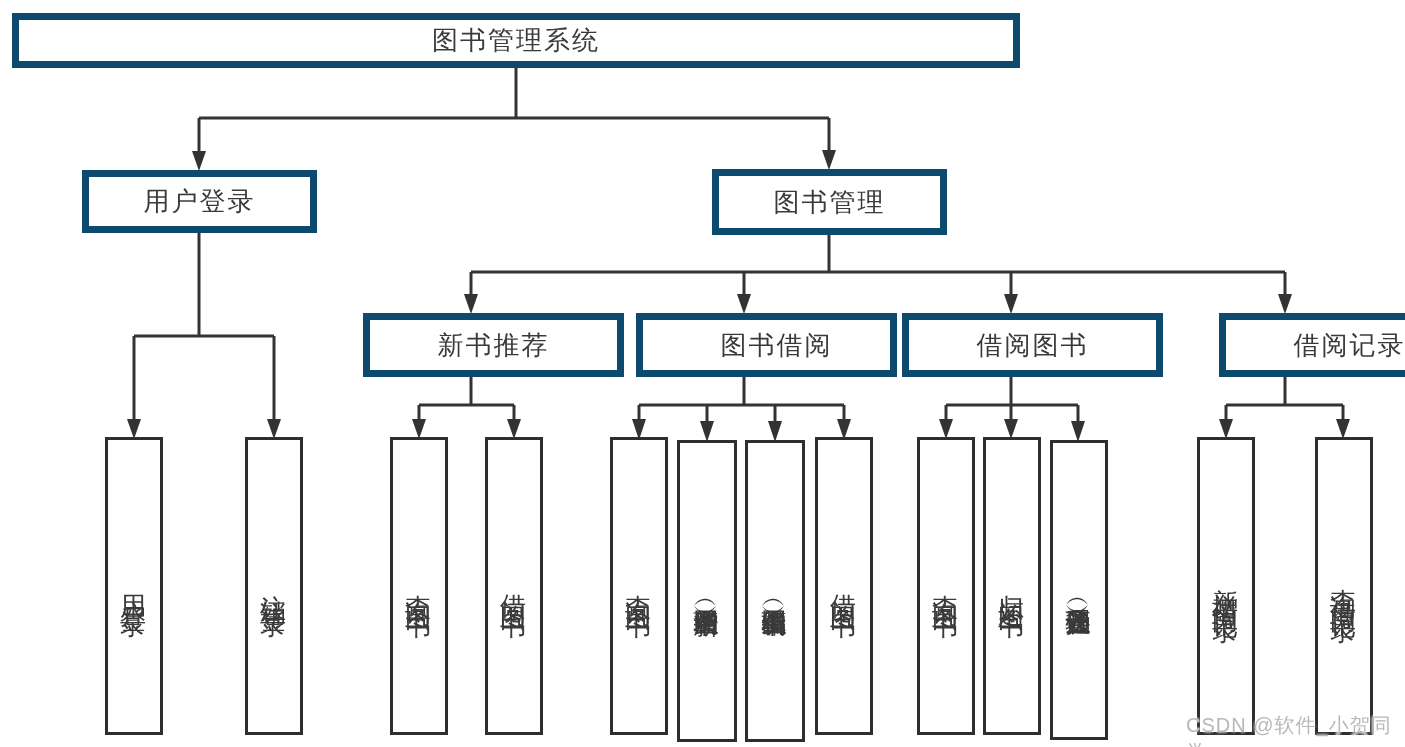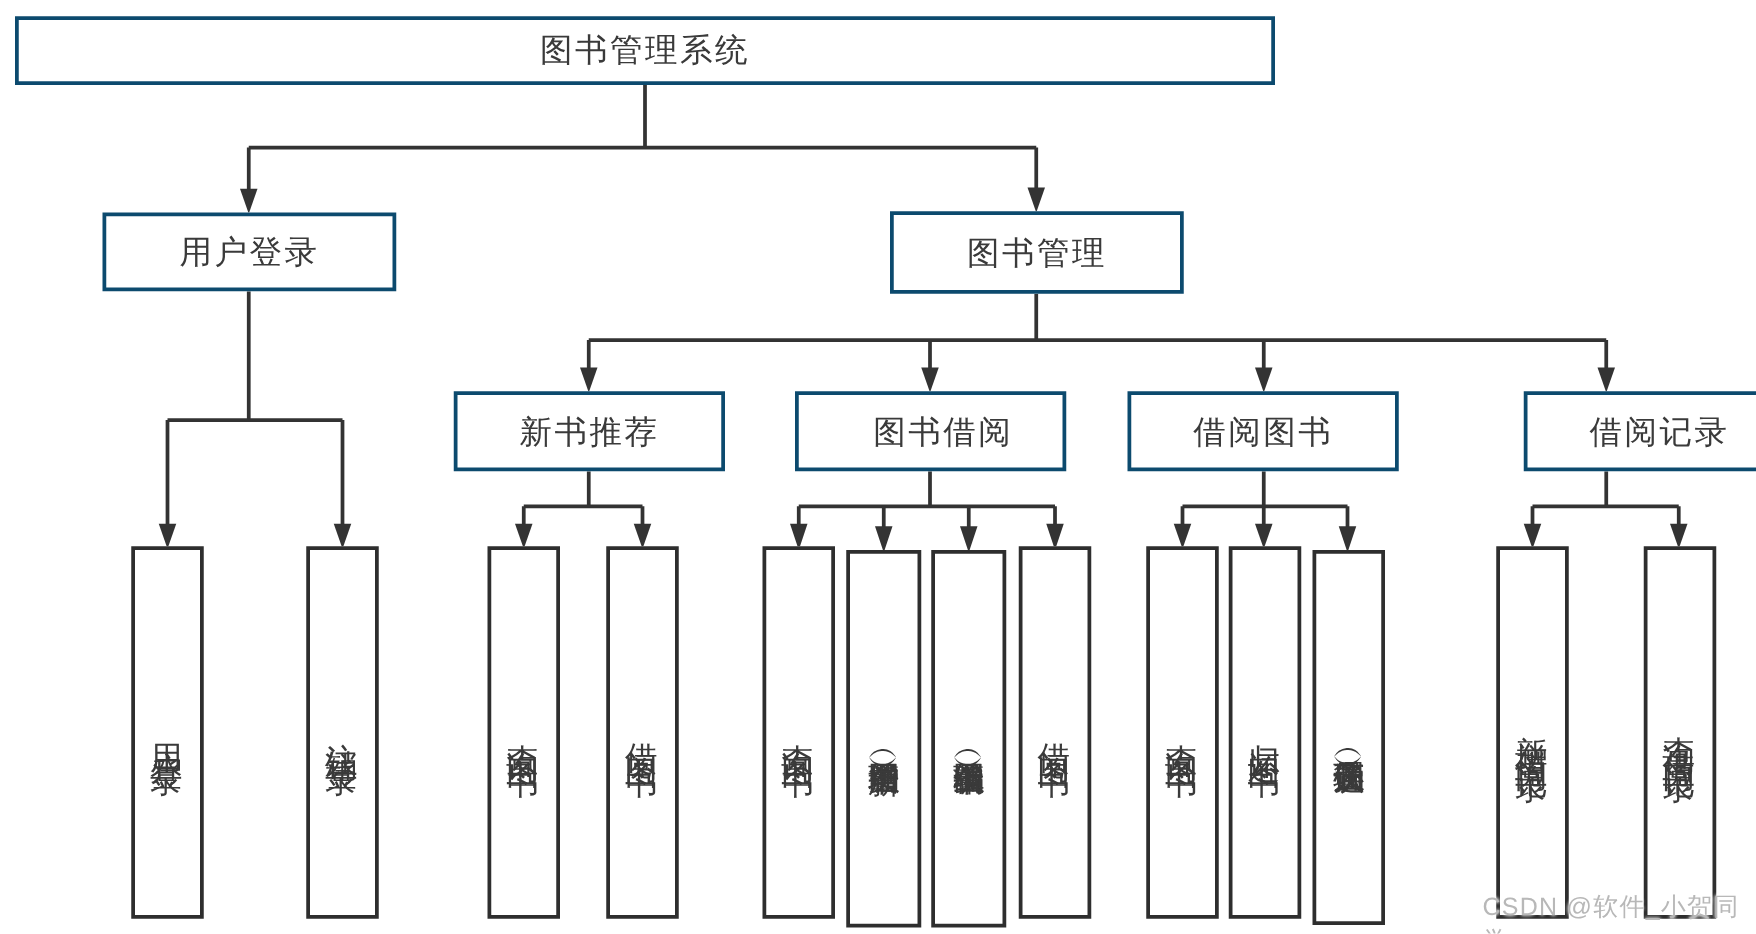--- a/index.html
+++ b/index.html
@@ -2,29 +2,29 @@
 <html><head>
 <meta charset="utf-8">
 <style>
   html,body{margin:0;padding:0;background:#fff;}
   .canvas{
     position:relative;width:1405px;height:747px;background:#ffffff;
     font-family:"Liberation Sans",sans-serif;color:#3a3a3a;overflow:hidden;
   }
   .connector-layer{position:absolute;left:0;top:0;z-index:1;}
   .box{
-    position:absolute;background:#ffffff;border:3px solid #0c4a6e;
+    position:absolute;background:#ffffff;border:7px solid #0c4a6e;
     box-sizing:border-box;display:flex;align-items:center;justify-content:center;
     font-size:26px;letter-spacing:2px;z-index:2;white-space:nowrap;
   }
   
   .b-root{left:12px;top:13px;width:1008px;height:55px;}
   .b-userlogin{left:82px;top:170px;width:235px;height:63px;}
   .b-bookmgmt{left:712px;top:169px;width:235px;height:66px;font-family:Liberation Mono, monospace;}
-  .b-l3{top:313px;height:64px;width:217px;}
+  .b-l3{top:313px;height:64px;width:261px;}
   .b-newbook{left:363px;}
   .b-borrow{left:636px;padding-left:20px;}
   .b-current{left:902px;}
   .b-record{left:1219px;}
   
   .vbox{
     position:absolute;top:437px;height:298px;width:58px;background:#fff;
     border:3px solid #2e2e2e;box-sizing:border-box;z-index:2;
     display:flex;align-items:center;justify-content:center;
     writing-mode:vertical-rl;font-size:26px;letter-spacing:6px;

